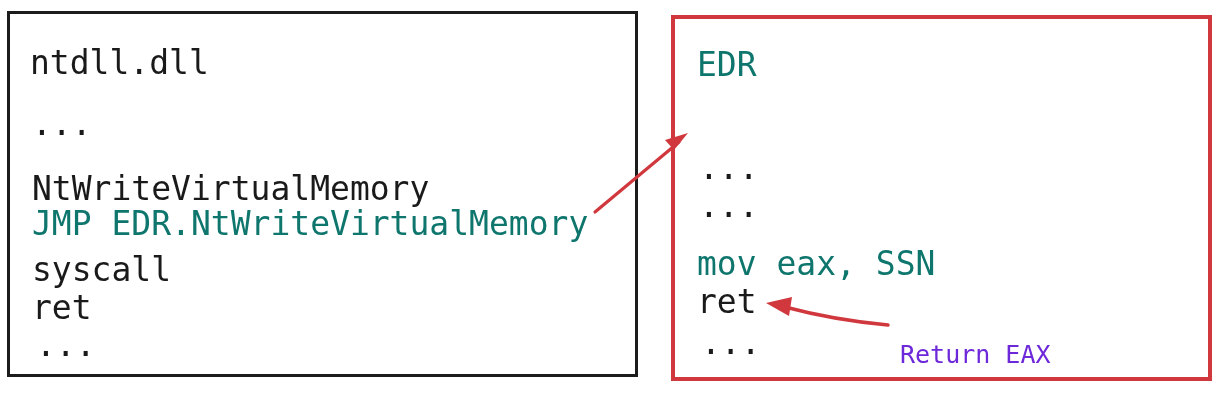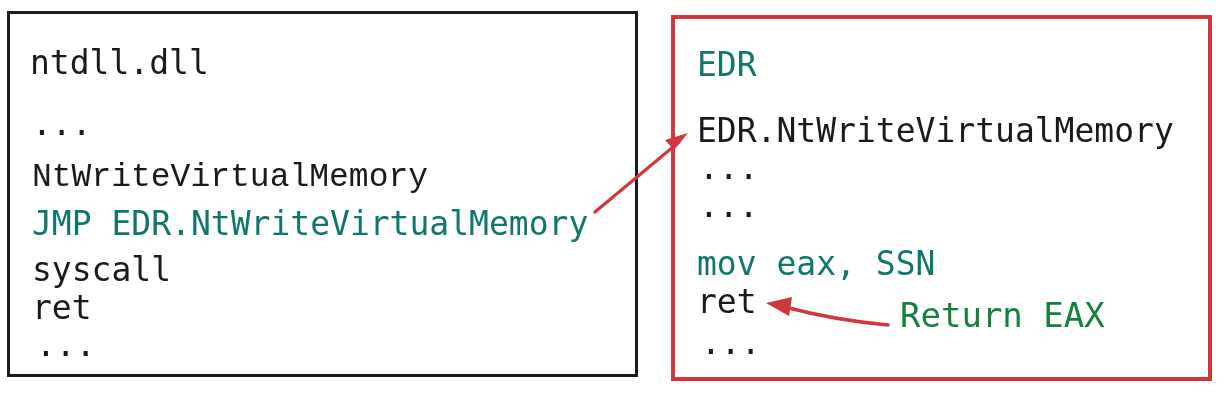--- a/index.html
+++ b/index.html
@@ -60,23 +60,24 @@
     font-family: "DejaVu Sans Mono", monospace;
     font-size: 33px;
     line-height: 33px;
     color: #1a1a1a;
   }
 
   .anno {
     position: absolute;
     white-space: pre;
     font-family: "DejaVu Sans Mono", monospace;
-    font-size: 34px;
+    font-size: 25px;
     line-height: 30px;
-    color: #15803d;
+    color: #6d28d9;
+    margin-top: 40px;
   }
 
   
   #arrows {
     position: absolute;
     left: 0; top: 0;
     width: 1228px;
     height: 400px;
     pointer-events: none;
   }
@@ -85,35 +86,34 @@
 <body>
 
 <div id="stage">
 
   <div class="box" id="ntdll-box"></div>
 
   <div class="code-line c-black" style="left:30px; top:46px;">ntdll.dll</div>
 
   <div class="dots" style="left:32px; top:107px;">...</div>
 
-  <div class="code-line c-black" style="left:32px; top:161px;font-family:Liberation Mono, monospace;">NtWriteVirtualMemory</div>
+  <div class="code-line c-black" style="left:32px; top:172px;">NtWriteVirtualMemory</div>
 
   <div class="code-line c-red" style="left:32px; top:207px;">JMP EDR.NtWriteVirtualMemory</div>
 
   <div class="code-line c-black" style="left:32px; top:253px;">syscall</div>
 
   <div class="code-line c-black" style="left:32px; top:291px;">ret</div>
 
   <div class="dots" style="left:36px; top:328px;">...</div>
 
   <div class="box" id="edr-box"></div>
 
   <div class="code-line c-red" style="left:697px; top:48px;">EDR</div>
 
-  <div class="code-line c-black" style="left:697px; top:114px;">EDR.NtWriteVirtualMemory</div>
 
   <div class="dots" style="left:699px; top:151px;">...</div>
 
   <div class="dots" style="left:699px; top:189px;">...</div>
 
   <div class="code-line c-red" style="left:697px; top:247px;">mov eax, SSN</div>
 
   <div class="code-line c-black" style="left:697px; top:285px;">ret</div>
 
   <div class="dots" style="left:701px; top:326px;">...</div>

